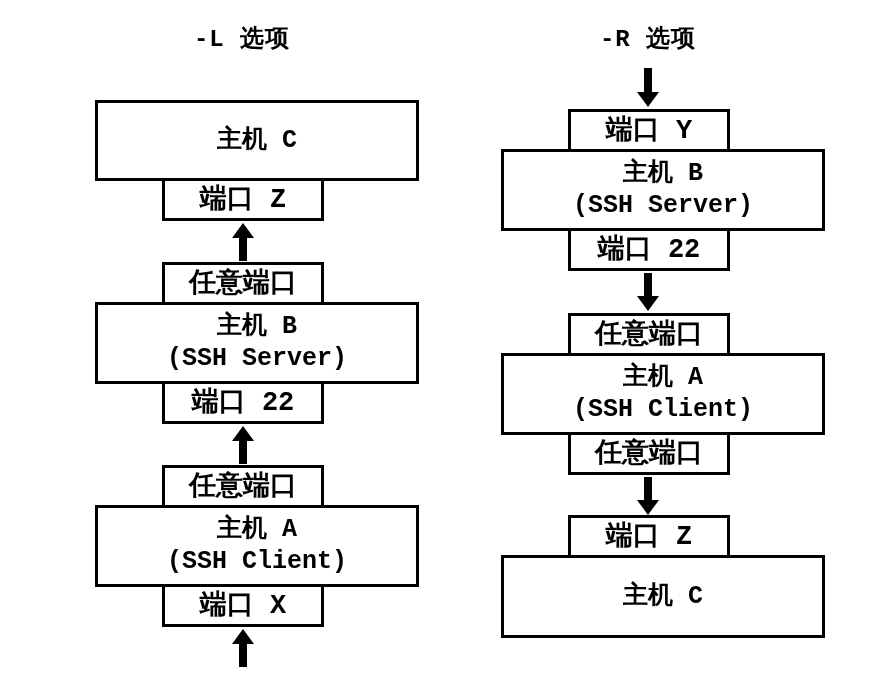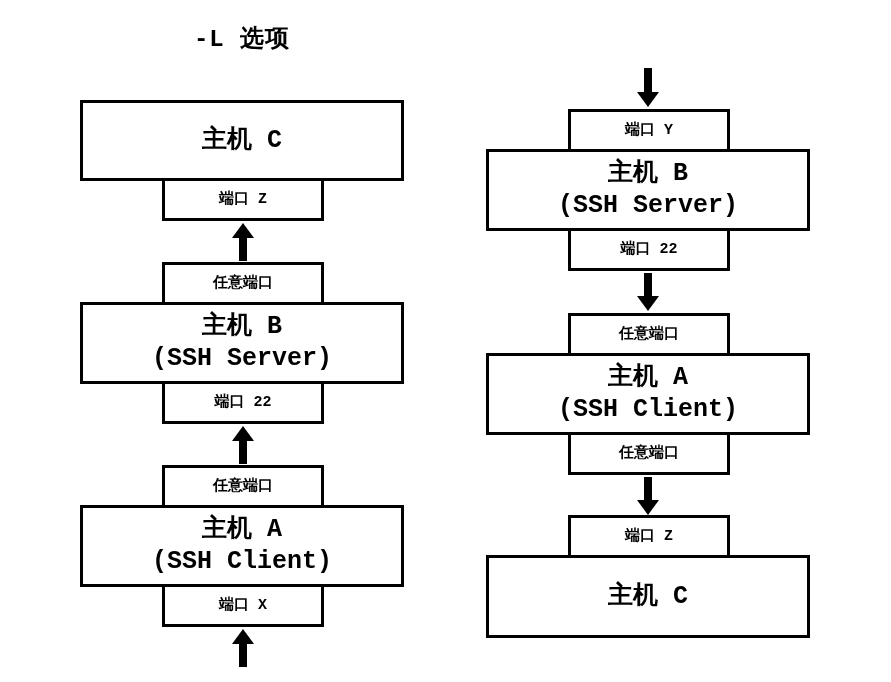--- a/index.html
+++ b/index.html
@@ -32,23 +32,24 @@
     display: flex;
     flex-direction: column;
     align-items: center;
     justify-content: center;
     text-align: center;
   }
   .host-box {
     font-size: 25px;
     line-height: 32px;
     z-index: 1;
+    margin-left: 15px;
   }
   .port-box {
-    font-size: 15px;
+    font-size: 27px;
     line-height: 24px;
     z-index: 2;
   }
   .arrow {
     position: absolute;
     width: 22px;
     display: flex;
     flex-direction: column;
     align-items: center;
     z-index: 3;
@@ -122,20 +123,21 @@
 
   <div class="box port-box" style="left:162px; top:584px; width:162px; height:43px;">
     <span>端口 X</span>
   </div>
 
   <div class="arrow" style="left:232px; top:629px; height:38px;">
     <div class="head-up"></div>
     <div class="shaft"></div>
   </div>
 
+  <div class="col-title" style="left:486px; top:26px; width:324px;">-R 选项</div>
 
   <div class="arrow" style="left:637px; top:68px; height:39px;">
     <div class="shaft"></div>
     <div class="head-down"></div>
   </div>
 
   <div class="box port-box" style="left:568px; top:109px; width:162px; height:43px;">
     <span>端口 Y</span>
   </div>
 

